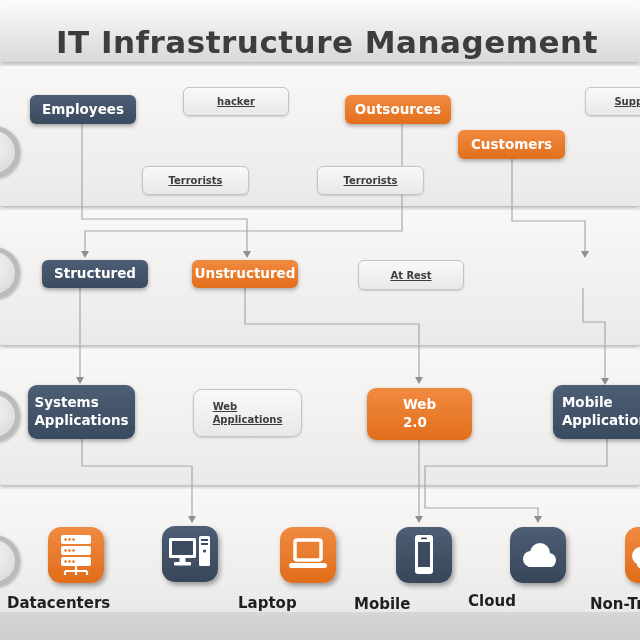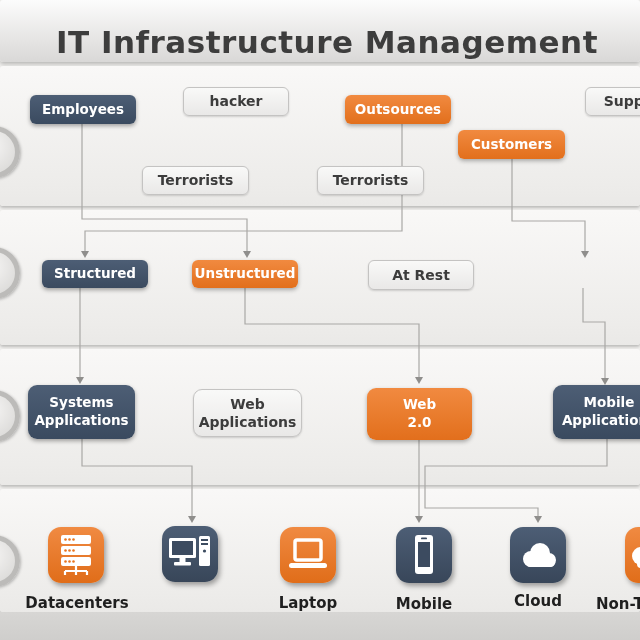--- a/index.html
+++ b/index.html
@@ -21,35 +21,35 @@
   #band-4{top:489px;height:123px;}
   #footer-strip{position:absolute;left:0;top:612px;width:640px;height:28px;
     background:linear-gradient(180deg,#d7d6d4 0%,#cfcecc 100%);}
   #page-title{
     position:absolute;left:56px;top:24px;
     font-size:31px;font-weight:bold;color:#3d3d3d;letter-spacing:.5px;
     white-space:nowrap;}
   #connectors{position:absolute;left:0;top:0;}
   .node{
     position:absolute;display:flex;align-items:center;justify-content:center;
-    font-weight:bold;font-size:13.5px;line-height:1.3;text-align:center;
+    font-weight:bold;font-size:13.5px;line-height:1.3;
     border-radius:6px;white-space:pre-line;}
   .node.dark{background:linear-gradient(180deg,#4d5e75 0%,#3a4a5f 100%);
     color:#fff;box-shadow:0 2px 4px rgba(0,0,0,.35);}
   .node.orange{background:linear-gradient(180deg,#f18a40 0%,#e26f1c 100%);
     color:#fff;box-shadow:0 2px 4px rgba(0,0,0,.3);}
   .node.gray{background:linear-gradient(180deg,#f9f9f8 0%,#e9e8e7 100%);
     color:#3c3c3c;border:1px solid #c4c3c2;box-shadow:0 1px 2px rgba(0,0,0,.15);
-    font-size:14px;}
+    font-size:10px;text-decoration:underline;}
   .node.big{border-radius:9px;}
   .tile{position:absolute;width:56px;height:56px;border-radius:13px;
     box-shadow:2px 3px 5px rgba(0,0,0,.35);}
   .tile.dark{background:linear-gradient(180deg,#4d5e75 0%,#384659 100%);}
   .tile.orange{background:linear-gradient(180deg,#f08a42 0%,#e06d19 100%);}
-  .devlabel{position:absolute;width:140px;text-align:center;
+  .devlabel{position:absolute;width:140px;
     font-weight:bold;font-size:15px;color:#1f1f1f;}
   .row-circle{position:absolute;left:-32px;width:42px;height:42px;
     border-radius:50%;border:5px solid #bcbbb9;
     background:radial-gradient(circle at 40% 35%,#f7f6f5 0%,#d6d5d3 100%);
     box-shadow:1px 1px 3px rgba(0,0,0,.25);}
 </style>
 </head>
 <body>
 
 <div id="canvas">
@@ -96,21 +96,21 @@
   <div class="node dark" style="left:30px;top:95px;width:106px;height:29px">Employees</div>
   <div class="node gray" style="left:183px;top:87px;width:104px;height:27px">hacker</div>
   <div class="node orange" style="left:345px;top:95px;width:106px;height:29px">Outsources</div>
   <div class="node gray" style="left:585px;top:87px;width:110px;height:27px">Suppliers</div>
   <div class="node orange" style="left:458px;top:130px;width:107px;height:29px">Customers</div>
   <div class="node gray" style="left:142px;top:166px;width:105px;height:27px">Terrorists</div>
   <div class="node gray" style="left:317px;top:166px;width:105px;height:27px">Terrorists</div>
 
   <div class="node dark" style="left:42px;top:260px;width:106px;height:28px">Structured</div>
   <div class="node orange" style="left:192px;top:260px;width:106px;height:28px">Unstructured</div>
-  <div class="node gray" style="left:368px;top:260px;width:104px;height:28px">At Rest</div>
+  <div class="node gray" style="left:358px;top:260px;width:104px;height:28px">At Rest</div>
 
   <div class="node dark big" style="left:28px;top:385px;width:107px;height:54px">Systems
 Applications</div>
   <div class="node gray big" style="left:193px;top:389px;width:107px;height:46px">Web
 Applications</div>
   <div class="node orange big" style="left:367px;top:388px;width:105px;height:52px">Web
 2.0</div>
   <div class="node dark big" style="left:553px;top:385px;width:112px;height:54px">Mobile
 Applications</div>
 

